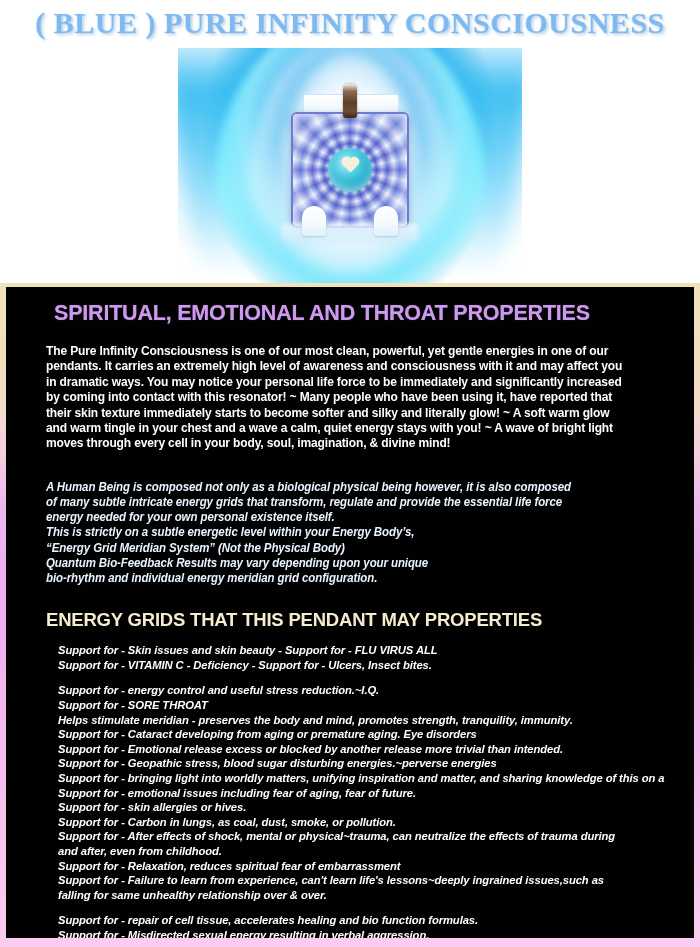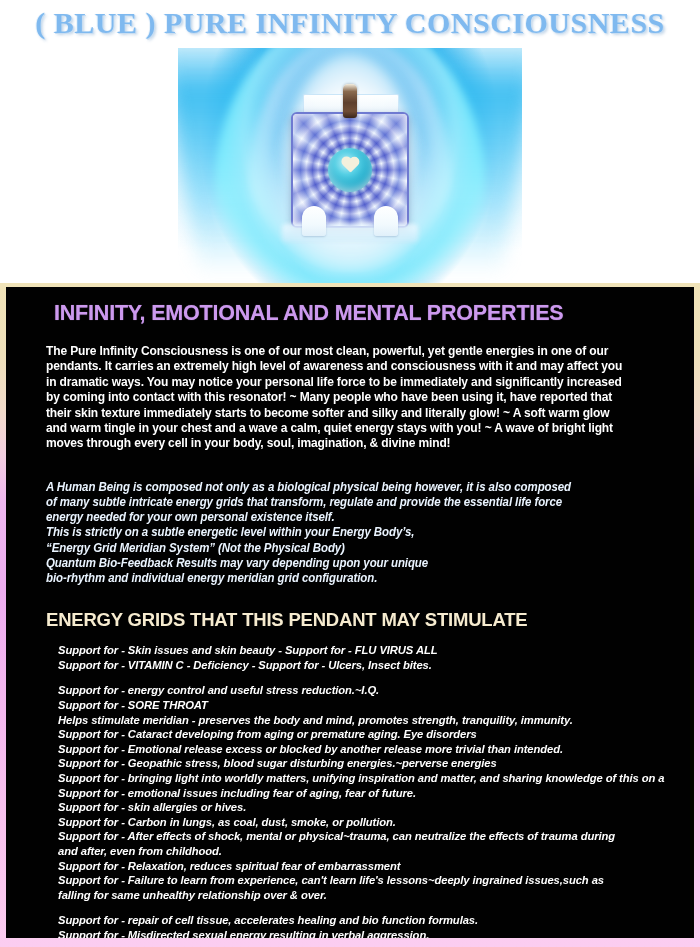--- a/index.html
+++ b/index.html
@@ -355,35 +355,35 @@
           <div class="stand-leg l"></div>
           <div class="stand-leg r"></div>
         </div>
       </div>
     </div>
   </div>
 
   <div class="panel-outer">
     <div class="panel">
 
-      <h2 class="heading-purple">INFINITY, EMOTIONAL AND MENTAL PROPERTIES</h2>
+      <h2 class="heading-purple">SPIRITUAL, EMOTIONAL AND THROAT PROPERTIES</h2>
 
       <p class="body-text">The Pure Infinity Consciousness is one of our most clean, powerful, yet gentle energies in one of our pendants. It carries an extremely high level of awareness and consciousness with it and may affect you in dramatic ways. You may notice your personal life force to be immediately and significantly increased by coming into contact with this resonator! ~ Many people who have been using it, have reported that their skin texture immediately starts to become softer and silky and literally glow! ~ A soft warm glow and warm tingle in your chest and a wave a calm, quiet energy stays with you! ~ A wave of bright light moves through every cell in your body, soul, imagination, &amp; divine mind!</p>
 
       <p class="italic-block">
         <span>A Human Being is composed not only as a biological physical being however, it is also composed</span><br>
         <span>of  many subtle intricate energy grids that transform, regulate and provide the essential life force</span><br>
         <span>energy needed for your own personal existence itself.</span><br>
         <span>This is strictly on a subtle energetic level within your Energy Body’s,</span><br>
         <span>“Energy Grid Meridian System” (Not the Physical Body)</span><br>
         <span>Quantum Bio-Feedback Results may vary depending upon your unique</span><br>
         <span>bio-rhythm and individual energy meridian grid configuration.</span>
       </p>
 
-      <h2 class="heading-cream">ENERGY GRIDS THAT THIS PENDANT MAY STIMULATE</h2>
+      <h2 class="heading-cream">ENERGY GRIDS THAT THIS PENDANT MAY PROPERTIES</h2>
 
       <ul class="support-list" id="support-list">
           <li class="">Support for  - Skin issues and skin beauty - Support for - FLU VIRUS ALL</li>
           <li class="">Support for - VITAMIN C - Deficiency - Support for - Ulcers, Insect bites.</li>
           <li class="spacer"></li>
           <li class="">Support for - energy control and useful stress reduction.~I.Q.</li>
           <li class="">Support for - SORE THROAT</li>
           <li class="">Helps stimulate meridian -  preserves the body and mind, promotes strength, tranquility, immunity.</li>
           <li class="">Support for - Cataract developing from aging or premature aging.  Eye disorders</li>
           <li class="">Support for - Emotional release excess or blocked by another release more trivial than intended.</li>

